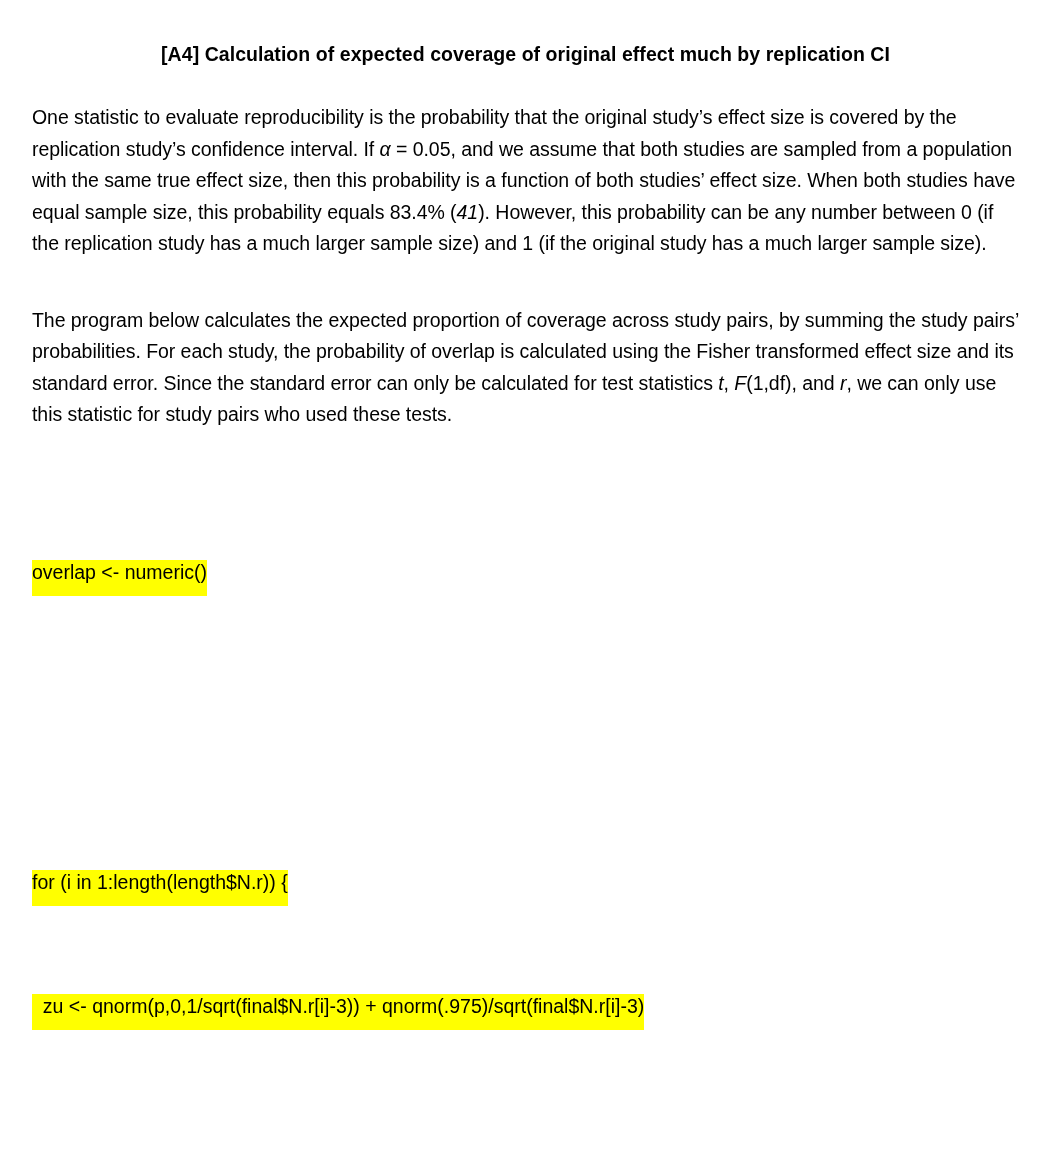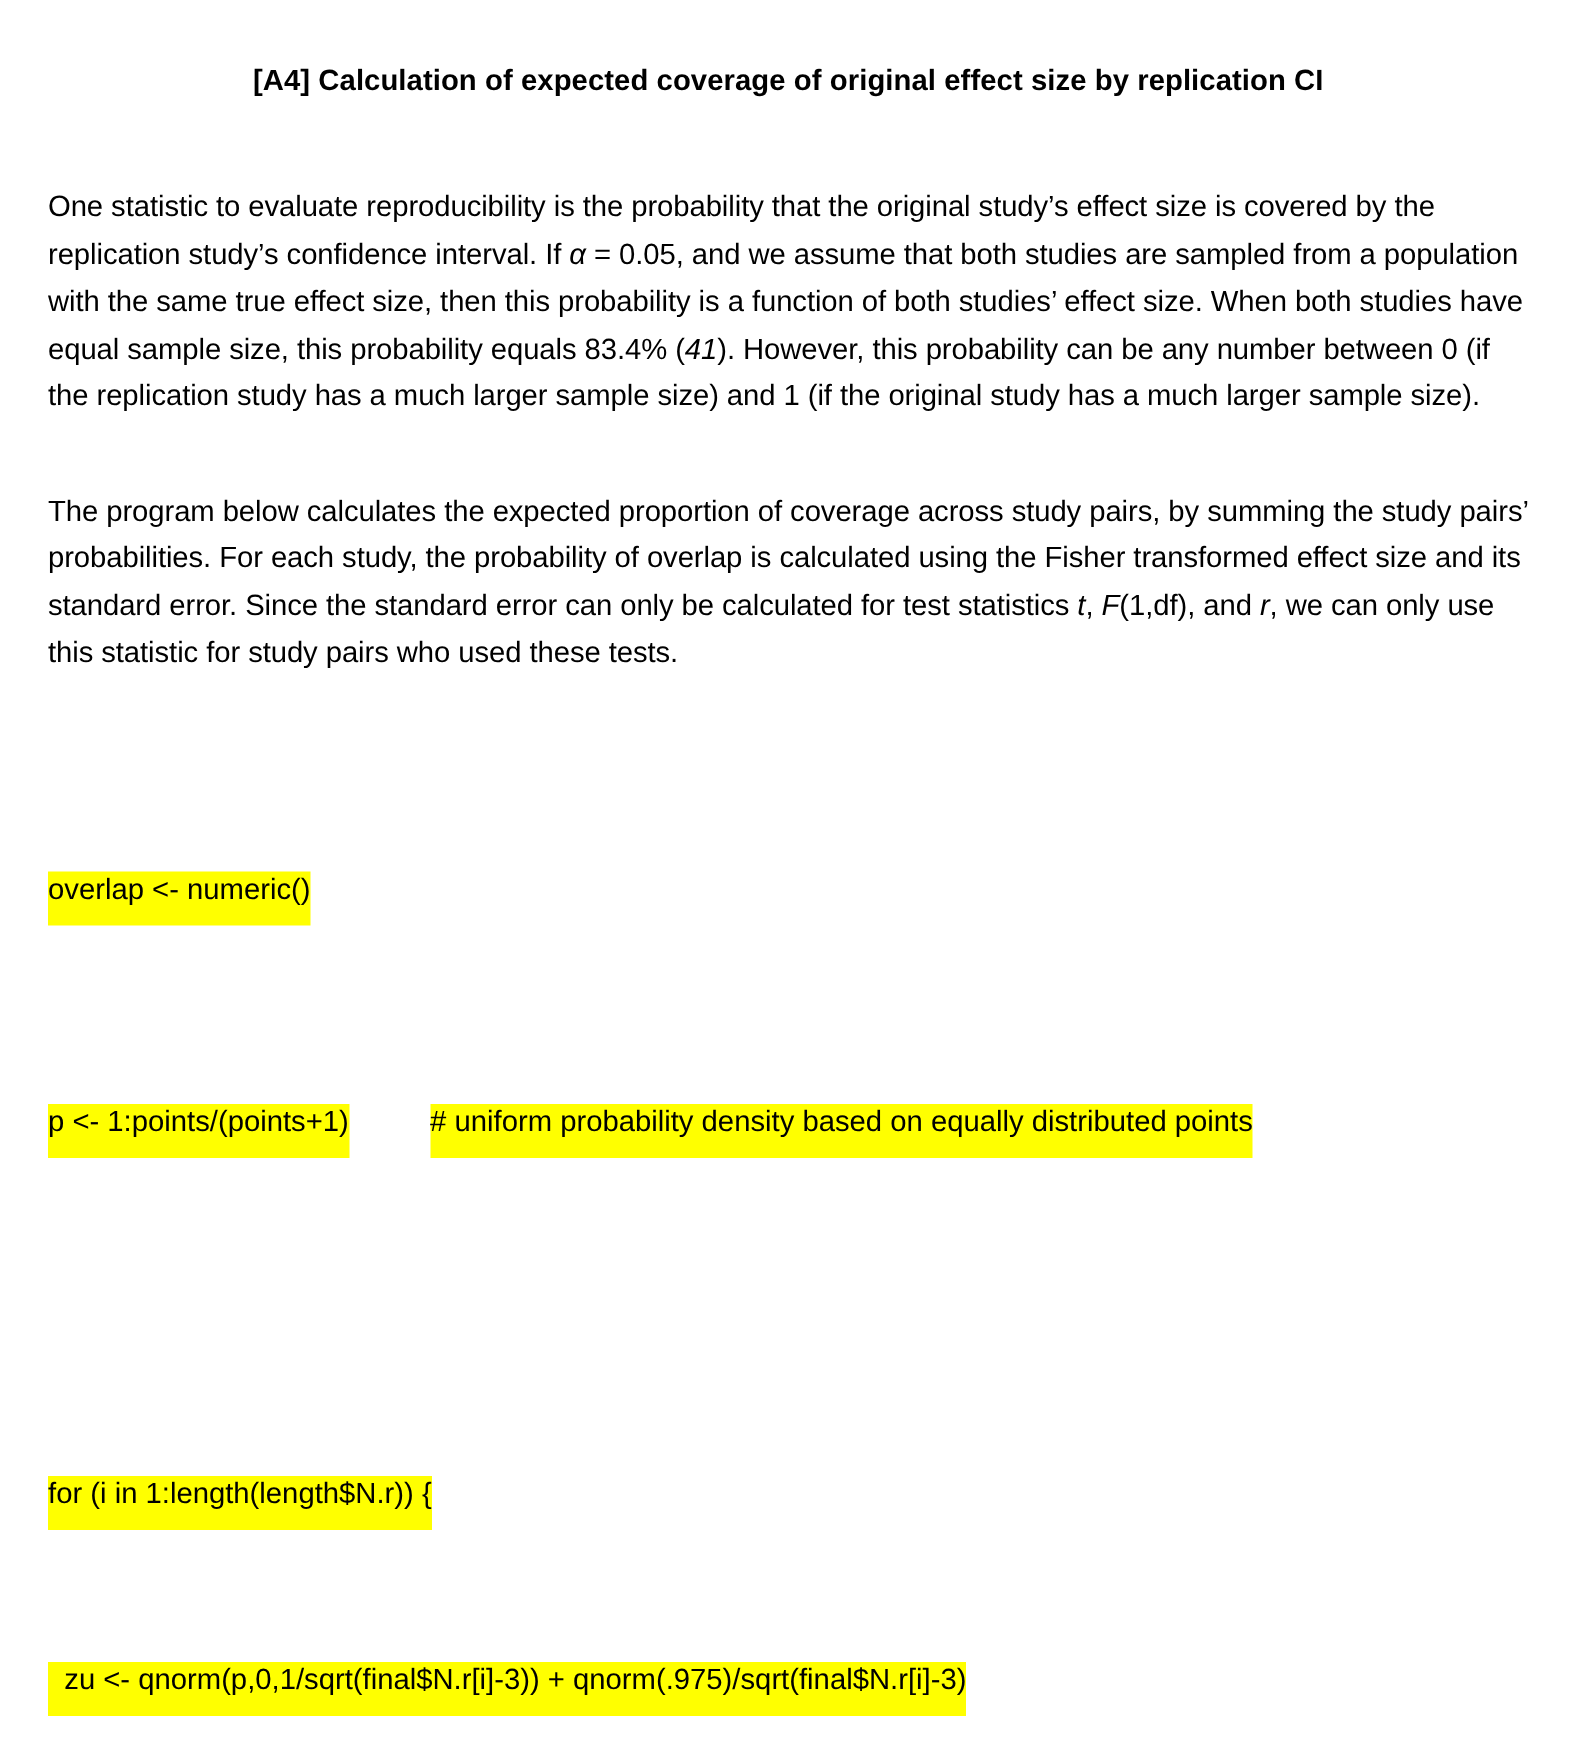--- a/index.html
+++ b/index.html
@@ -37,21 +37,21 @@
     padding: 0 32px 0 32px;
   }
   .para {
     font-size: 19.5px;
     line-height: 31.5px;
     margin: 0;
     padding: 0;
     text-align: left;
     letter-spacing: -0.05px;
   }
-  .para.first { margin-top: 56px; }
+  .para.first { margin-top: 35px; }
   .para.second { margin-top: 45px; }
   .it { font-style: italic; }
 
   
   .code-block {
     margin: 0;
     padding: 0 0 0 32px;
     font-family: "Liberation Sans", sans-serif;
     font-size: 19.5px;
     line-height: 31px;
@@ -72,37 +72,36 @@
     display: block;
     height: 31px;
   }
   .code-top-gap { height: 33px; }
 </style>
 </head>
 <body>
 
 <div class="page">
 
-  <h1 class="doc-title">[A4] Calculation of expected coverage of original effect size by replication CI</h1>
+  <h1 class="doc-title">[A4] Calculation of expected coverage of original effect much by replication CI</h1>
 
   <div class="body-block">
 
     <p class="para first"><span>One statistic to evaluate reproducibility is the probability that the original study’s effect size is covered by the replication study’s confidence interval. If </span><span class="it">α</span><span> = 0.05, and we assume that both studies are sampled from a population with the same true effect size, then this probability is a function of both studies’ effect size. When both studies have equal sample size, this probability equals 83.4% (</span><span class="it">41</span><span>). However, this probability can be any number between 0 (if the replication study has a much larger sample size) and 1 (if the original study has a much larger sample size).</span></p>
 
     <p class="para second"><span>The program below calculates the expected proportion of coverage across study pairs, by summing the study pairs’ probabilities. For each study, the probability of overlap is calculated using the Fisher transformed effect size and its standard error. Since the standard error can only be calculated for test statistics </span><span class="it">t</span><span>, </span><span class="it">F</span><span>(1,df), and </span><span class="it">r</span><span>, we can only use this statistic for study pairs who used these tests.</span></p>
   </div>
 
   <div class="code-top-gap"></div>
 
   <div class="code-block">
 
     <span class="code-line"><span class="hl">overlap &lt;- numeric()</span></span>
 
 
-    <span class="code-line"><span class="hl">p &lt;- 1:points/(points+1)</span><span>          </span><span class="hl"># uniform probability density based on equally distributed points</span></span>
 
     <span class="code-spacer"></span>
 
     <span class="code-line"><span class="hl">for (i in 1:length(length$N.r)) {</span></span>
 
     <span class="code-line"><span class="hl">  zu &lt;- qnorm(p,0,1/sqrt(final$N.r[i]-3)) + qnorm(.975)/sqrt(final$N.r[i]-3)</span></span>
 
     
 
     

